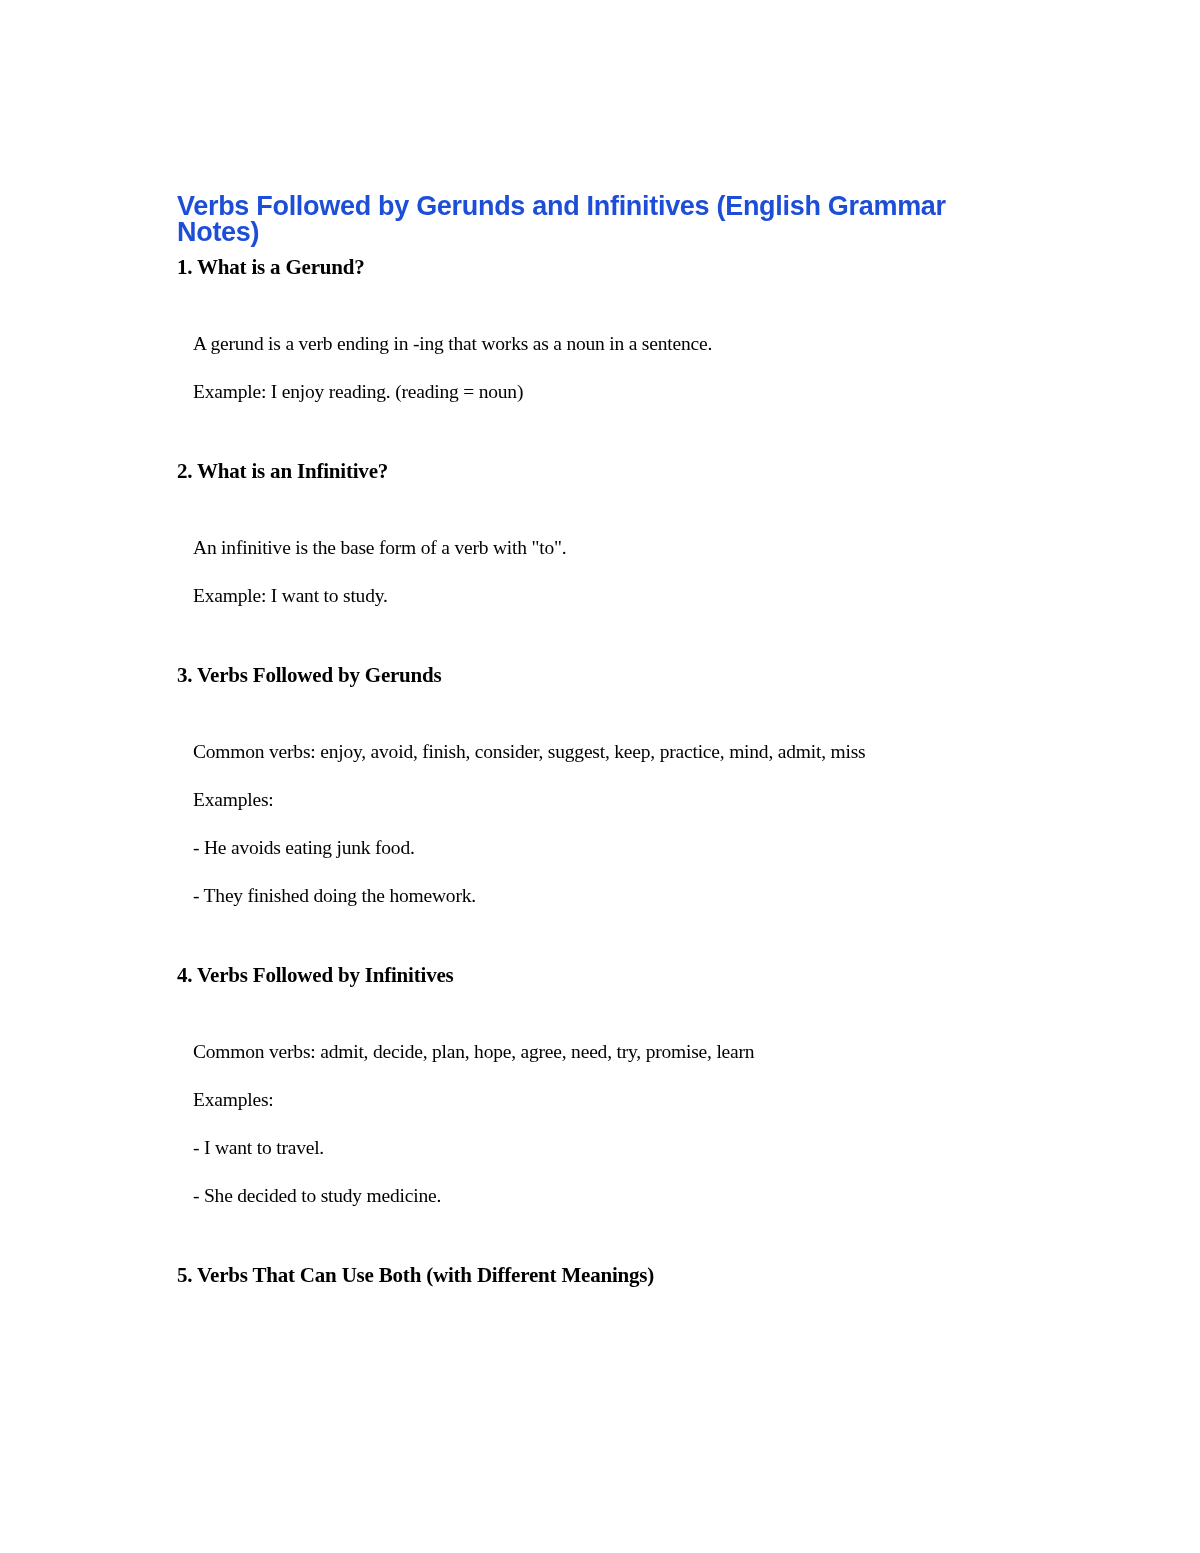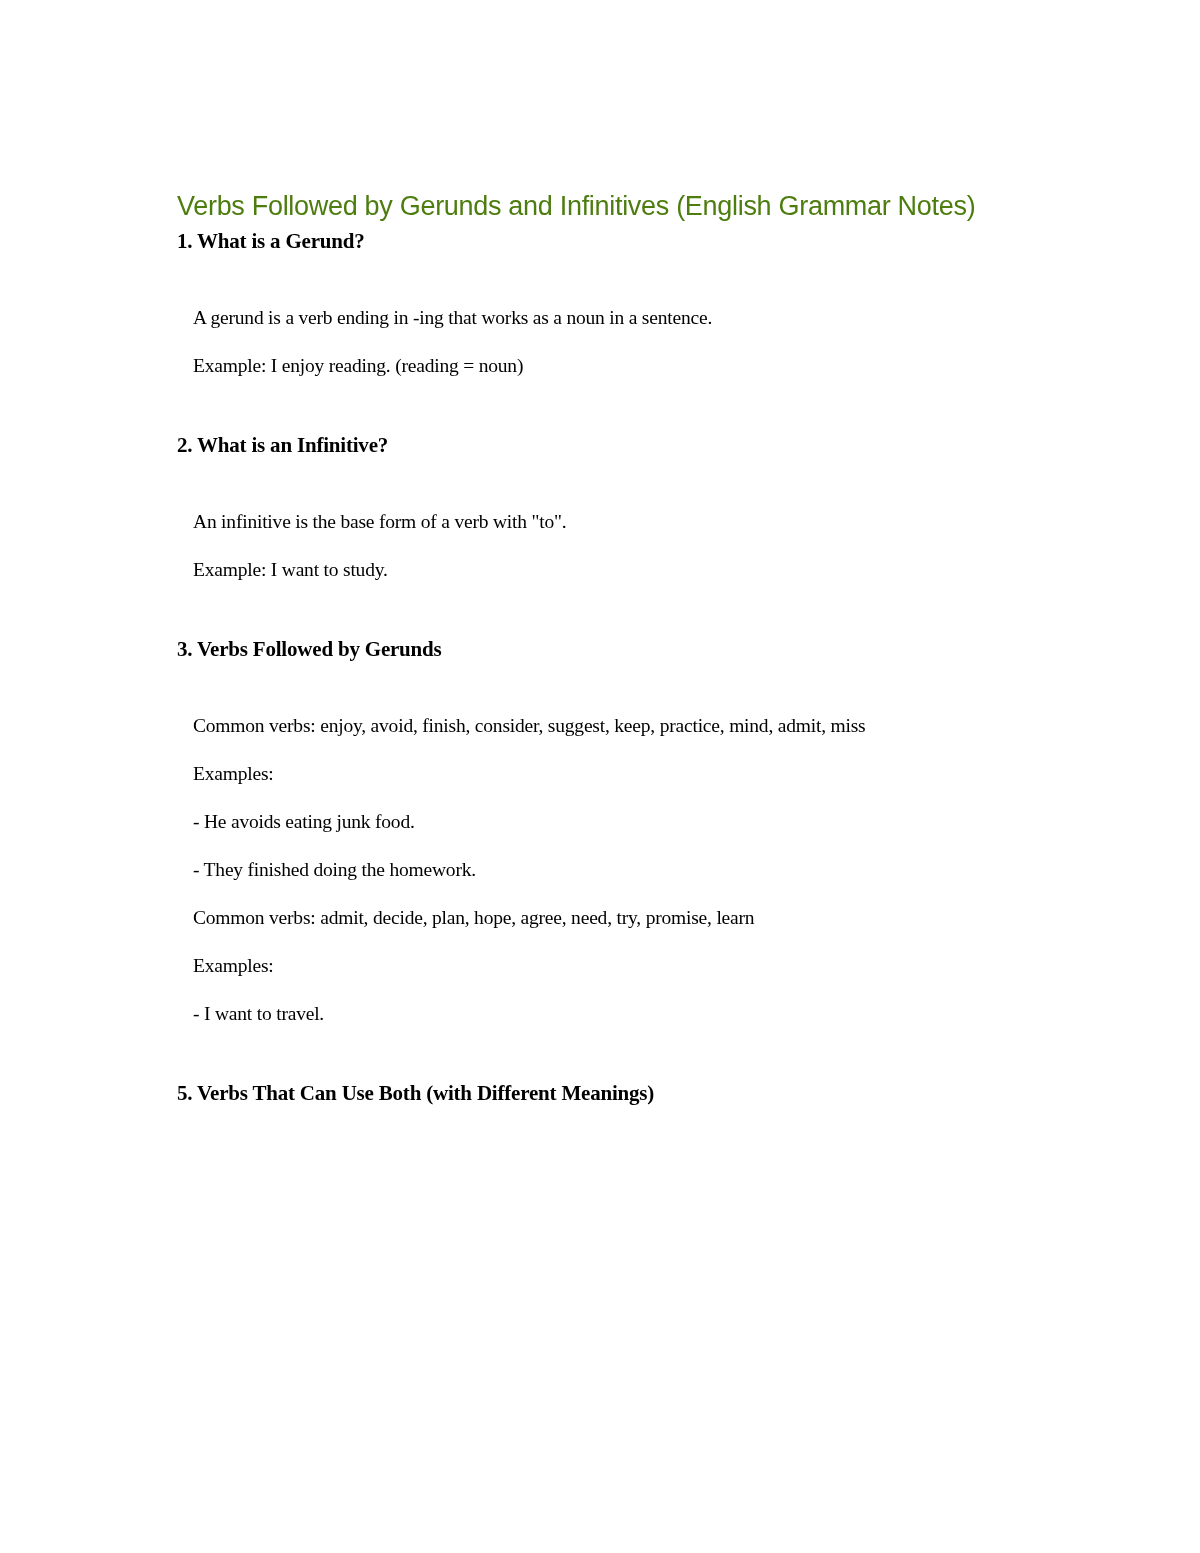--- a/index.html
+++ b/index.html
@@ -13,25 +13,25 @@
     height: 1553px;
     background: #ffffff;
     overflow: hidden;
     box-sizing: border-box;
     padding: 193px 170px 0 177px;
     font-family: "Liberation Serif", serif;
     color: #000000;
   }
   .doc-title {
     font-family: "Liberation Sans", sans-serif;
-    font-weight: normal;
+    font-weight: bold;
     font-size: 27px;
     line-height: 26px;
     letter-spacing: -0.3px;
-    color: #4d7c0f;
+    color: #1d4ed8;
     margin: 0 0 12px 0;
   }
   .section-heading {
     font-family: "Liberation Serif", serif;
     font-weight: bold;
     font-size: 21px;
     line-height: 21px;
     letter-spacing: -0.2px;
     margin: 59px 0 56px 0;
     color: #000000;
@@ -65,21 +65,23 @@
         <p class="paragraph">Example: I want to study.</p>
       </div>
       <div class="section">
         <h2 class="section-heading">3. Verbs Followed by Gerunds</h2>
         <p class="paragraph">Common verbs: enjoy, avoid, finish, consider, suggest, keep, practice, mind, admit, miss</p>
         <p class="paragraph">Examples:</p>
         <p class="paragraph">- He avoids eating junk food.</p>
         <p class="paragraph">- They finished doing the homework.</p>
       </div>
       <div class="section">
+        <h2 class="section-heading">4. Verbs Followed by Infinitives</h2>
         <p class="paragraph">Common verbs: admit, decide, plan, hope, agree, need, try, promise, learn</p>
         <p class="paragraph">Examples:</p>
         <p class="paragraph">- I want to travel.</p>
+        <p class="paragraph">- She decided to study medicine.</p>
       </div>
       <div class="section">
         <h2 class="section-heading">5. Verbs That Can Use Both (with Different Meanings)</h2>
       </div>
     </div>
 </div>
 
 </body></html>

